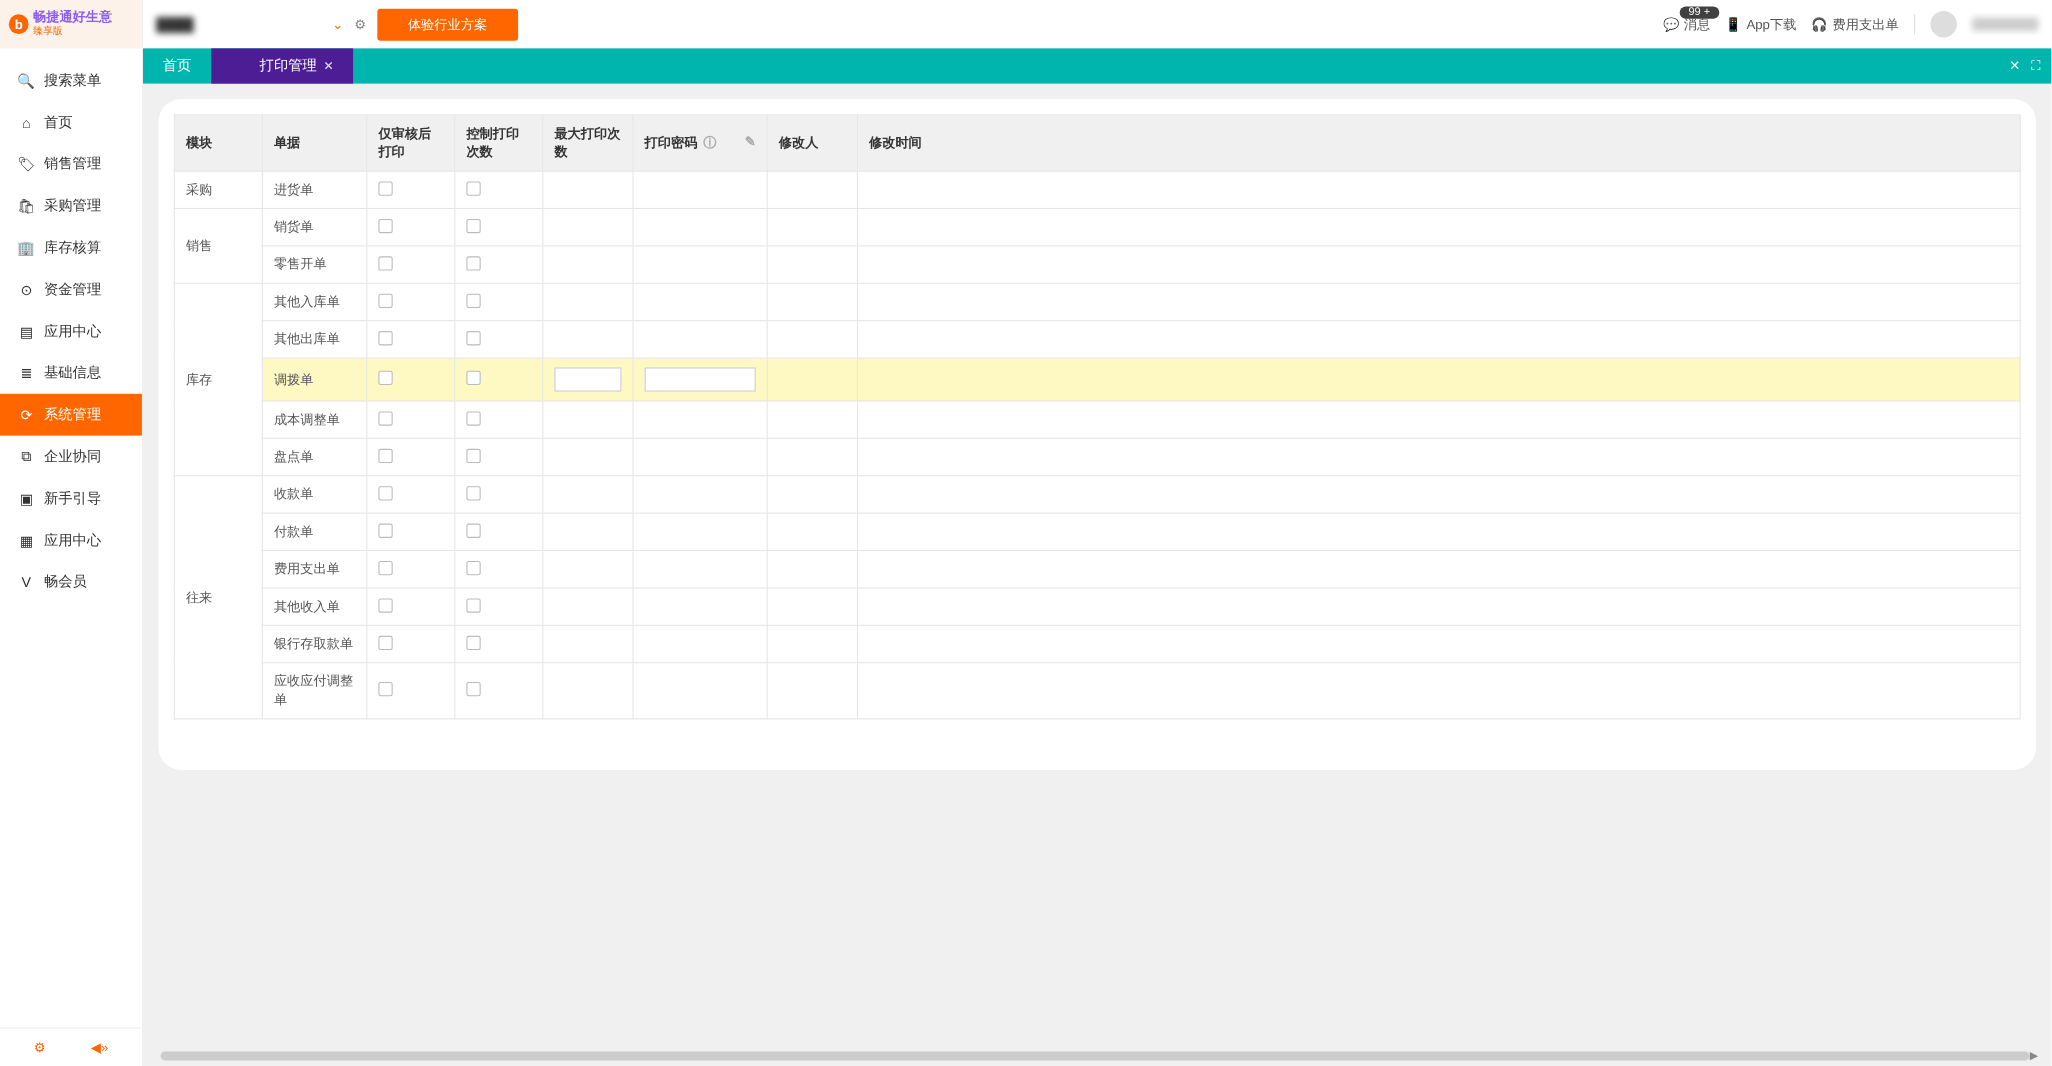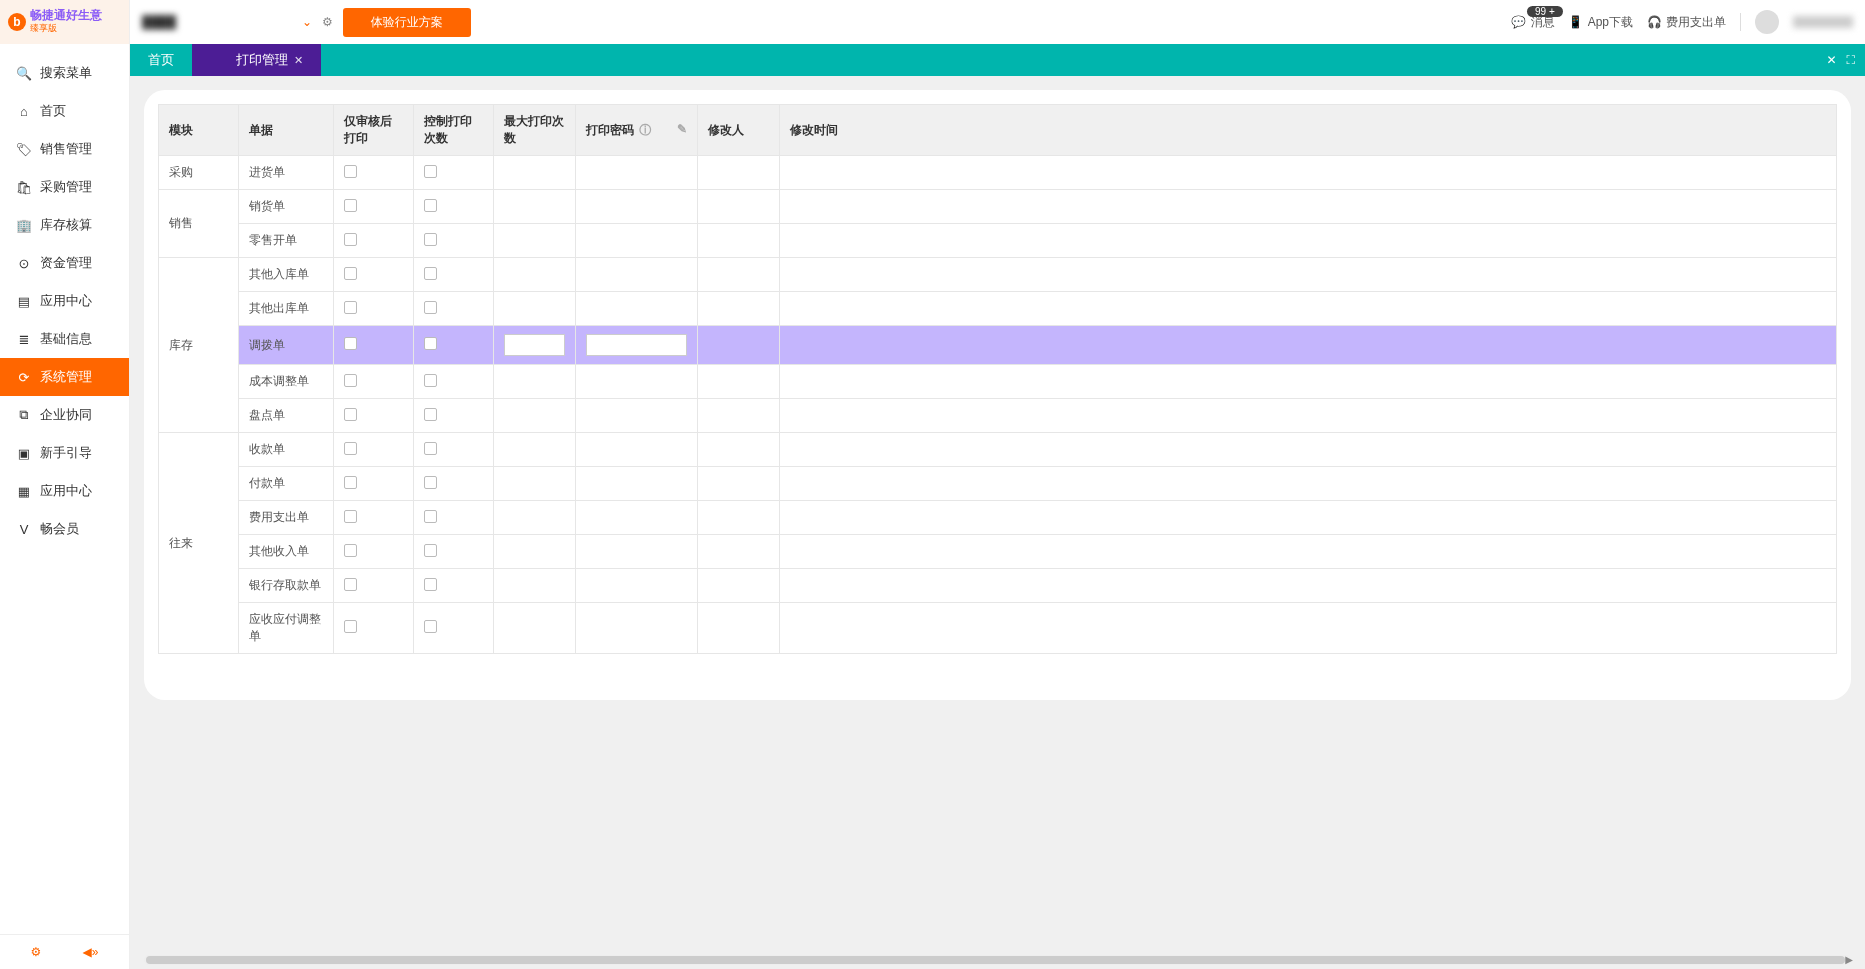--- a/index.html
+++ b/index.html
@@ -45,21 +45,21 @@
 
 
 .content-wrap { flex: 1; padding: 14px; overflow: auto; }
 .panel { background: #fff; padding: 14px 14px 40px 14px; min-height: 610px; border-radius: 21px; }
 
 
 table { width: 100%; border-collapse: collapse; table-layout: fixed; }
 th, td { border: 1px solid #e6e6e6; padding: 8px 10px; text-align: left; font-size: 12px; vertical-align: middle; height: 32px; }
 th { background: #f0f0f0; font-weight: bold; color: #333; }
 td { color: #555; }
-tr.highlight td { background: #c4b5fd; }
+tr.highlight td { background: #fef9c3; }
 .checkbox { width: 13px; height: 13px; border: 1px solid #bbb; border-radius: 2px; display: inline-block; background: #fff; cursor: pointer; }
 .col-module { width: 80px; }
 .col-doc { width: 95px; }
 .col-chk1, .col-chk2 { width: 80px; }
 .col-max { width: 82px; }
 .col-pwd { width: 122px; }
 .col-mod { width: 82px; }
 .th-icon { color: #aaa; margin-left: 2px; }
 .th-edit { float: right; color: #aaa; cursor: pointer; }
 .cell-input { width: 100%; height: 22px; border: 1px solid #ccc; background: #fff; padding: 0 4px; }

